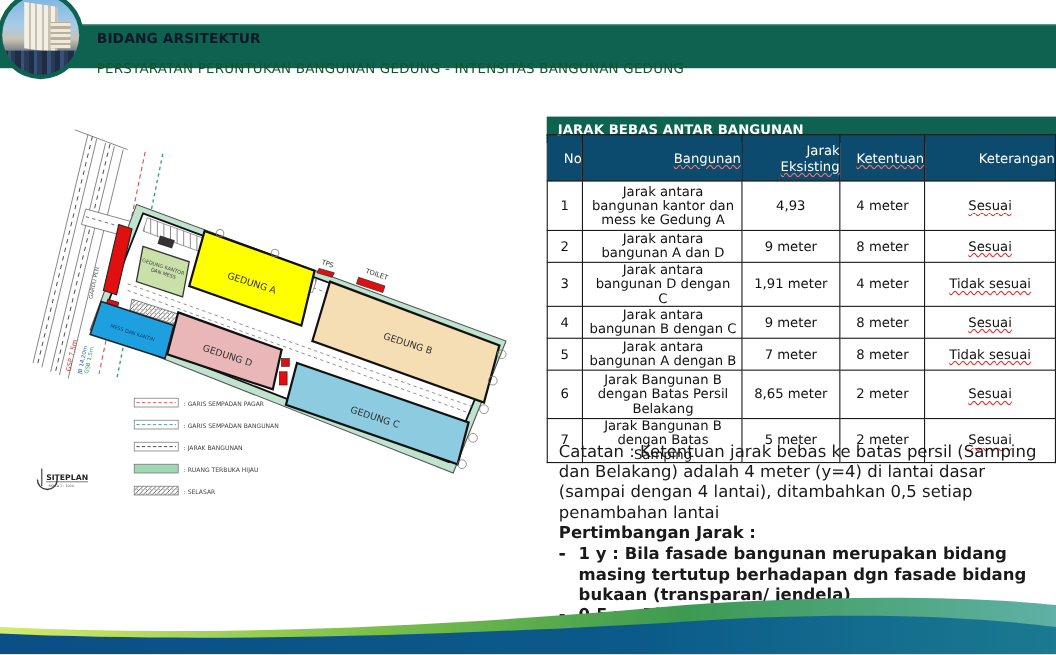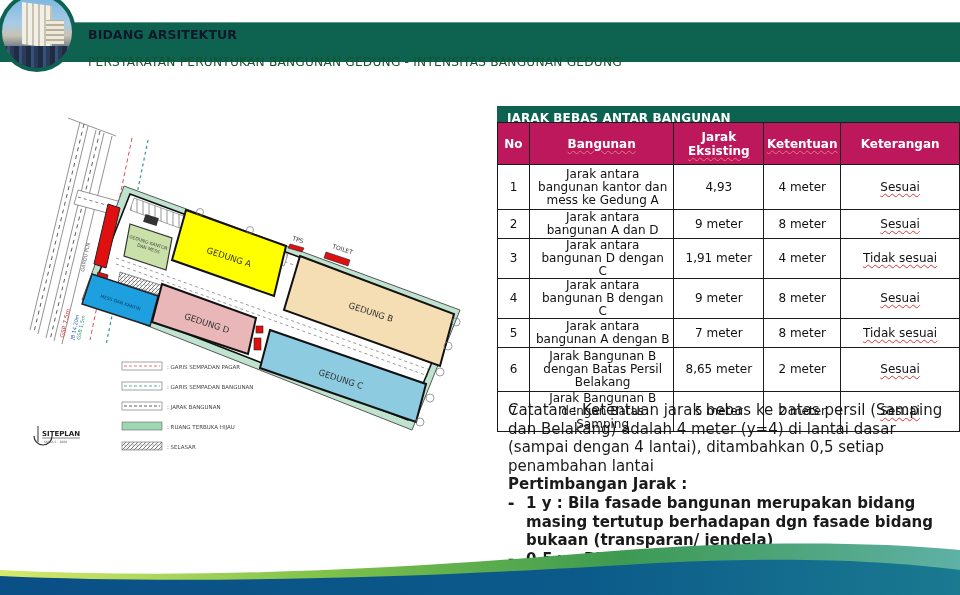--- a/index.html
+++ b/index.html
@@ -48,22 +48,22 @@
   .section-title {
     position: absolute; left: 497px; top: 94px; width: 463px; height: 24px;
     background: #0d6350; color: #fff; font-weight: bold; font-size: 12px;
     padding: 5px 0 0 10px; letter-spacing: 0.1px; margin-top: 12px;
   }
   table.jarak {
     position: absolute; left: 497px; top: 122px; width: 463px;
     border-collapse: collapse; font-size: 12px;
   }
   table.jarak th {
-    background: #be185d; color: #fff; font-weight: bold; height: 42px;
-    border: 1.5px solid #1b1b1b; text-align: center; font-size: 12px; line-height: 14px;
+    background: #0c4a6e; color: #fff; font-weight: normal; height: 42px;
+    border: 1.5px solid #1b1b1b; text-align: right; font-size: 12px; line-height: 14px;
   }
   table.jarak th u, .sq { text-decoration: underline wavy #d33; text-underline-offset: 2px; text-decoration-thickness: 1px; }
   table.jarak th .sq { text-decoration-color: #e07a7a; }
   table.jarak td {
     border: 1.5px solid #1b1b1b; text-align: center; vertical-align: middle;
     font-size: 12px; line-height: 13px; padding: 0 4px; background: #fff;
   }
   table.jarak td.desc { text-align: center; padding-left: 6px; }
   .c-no { width: 32px; } .c-bang { width: 145px; } .c-jar { width: 90px; } .c-ket { width: 77px; } .c-keter { width: 119px; }
 

